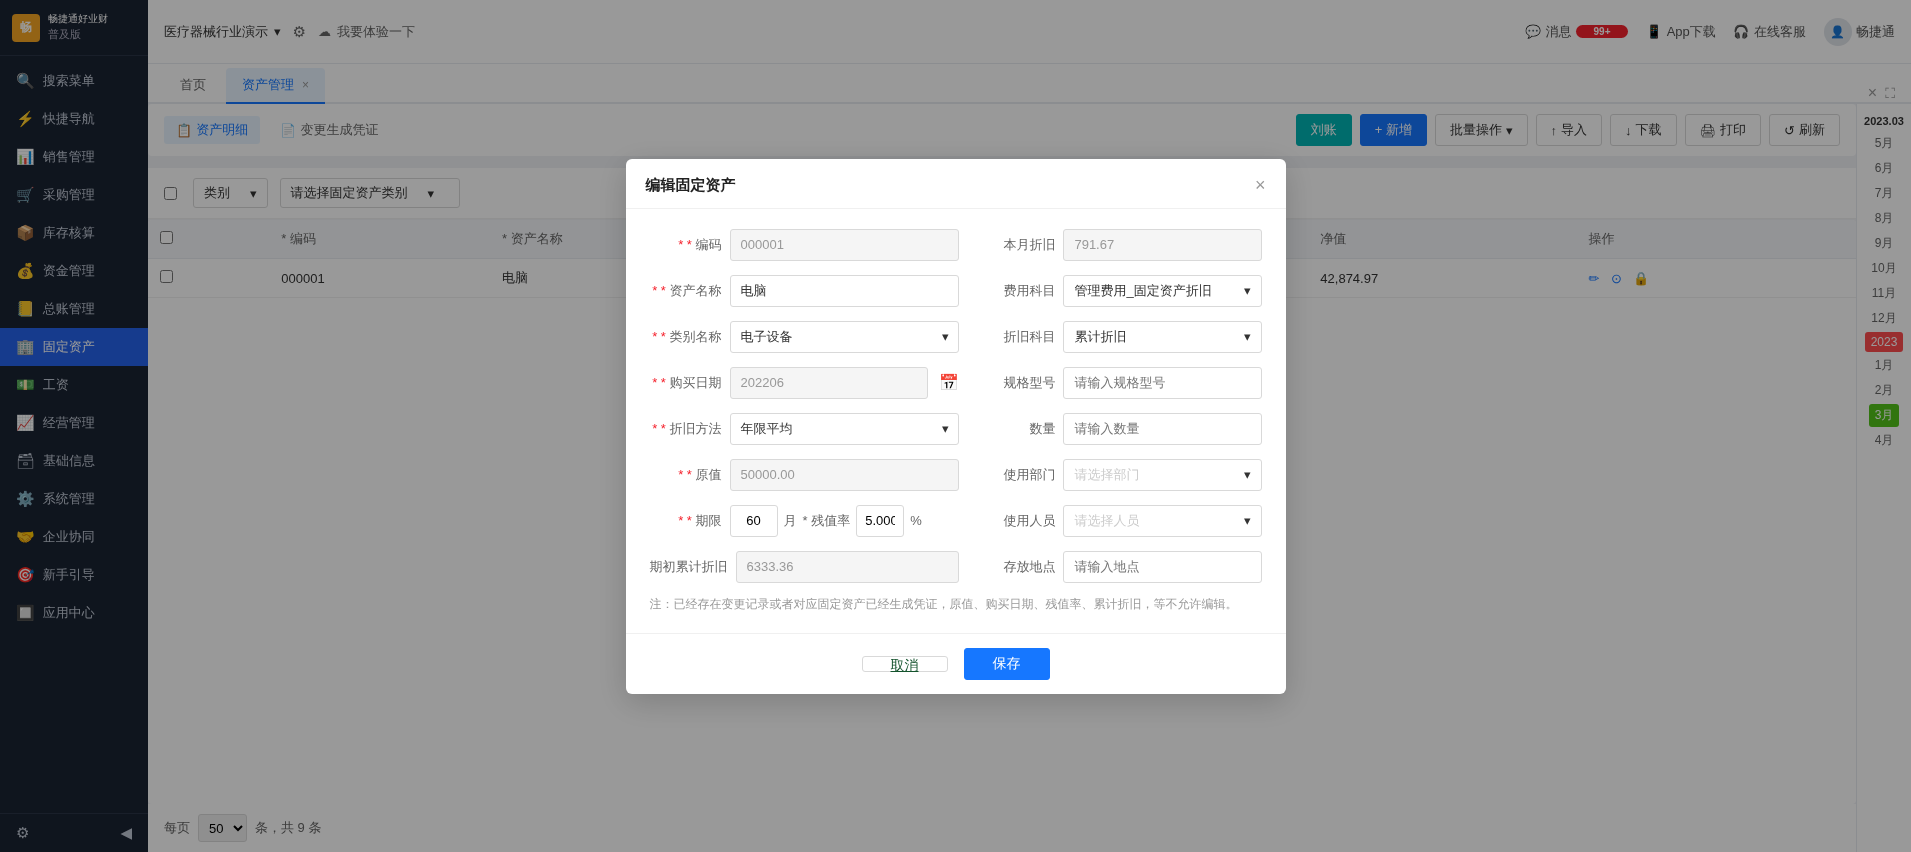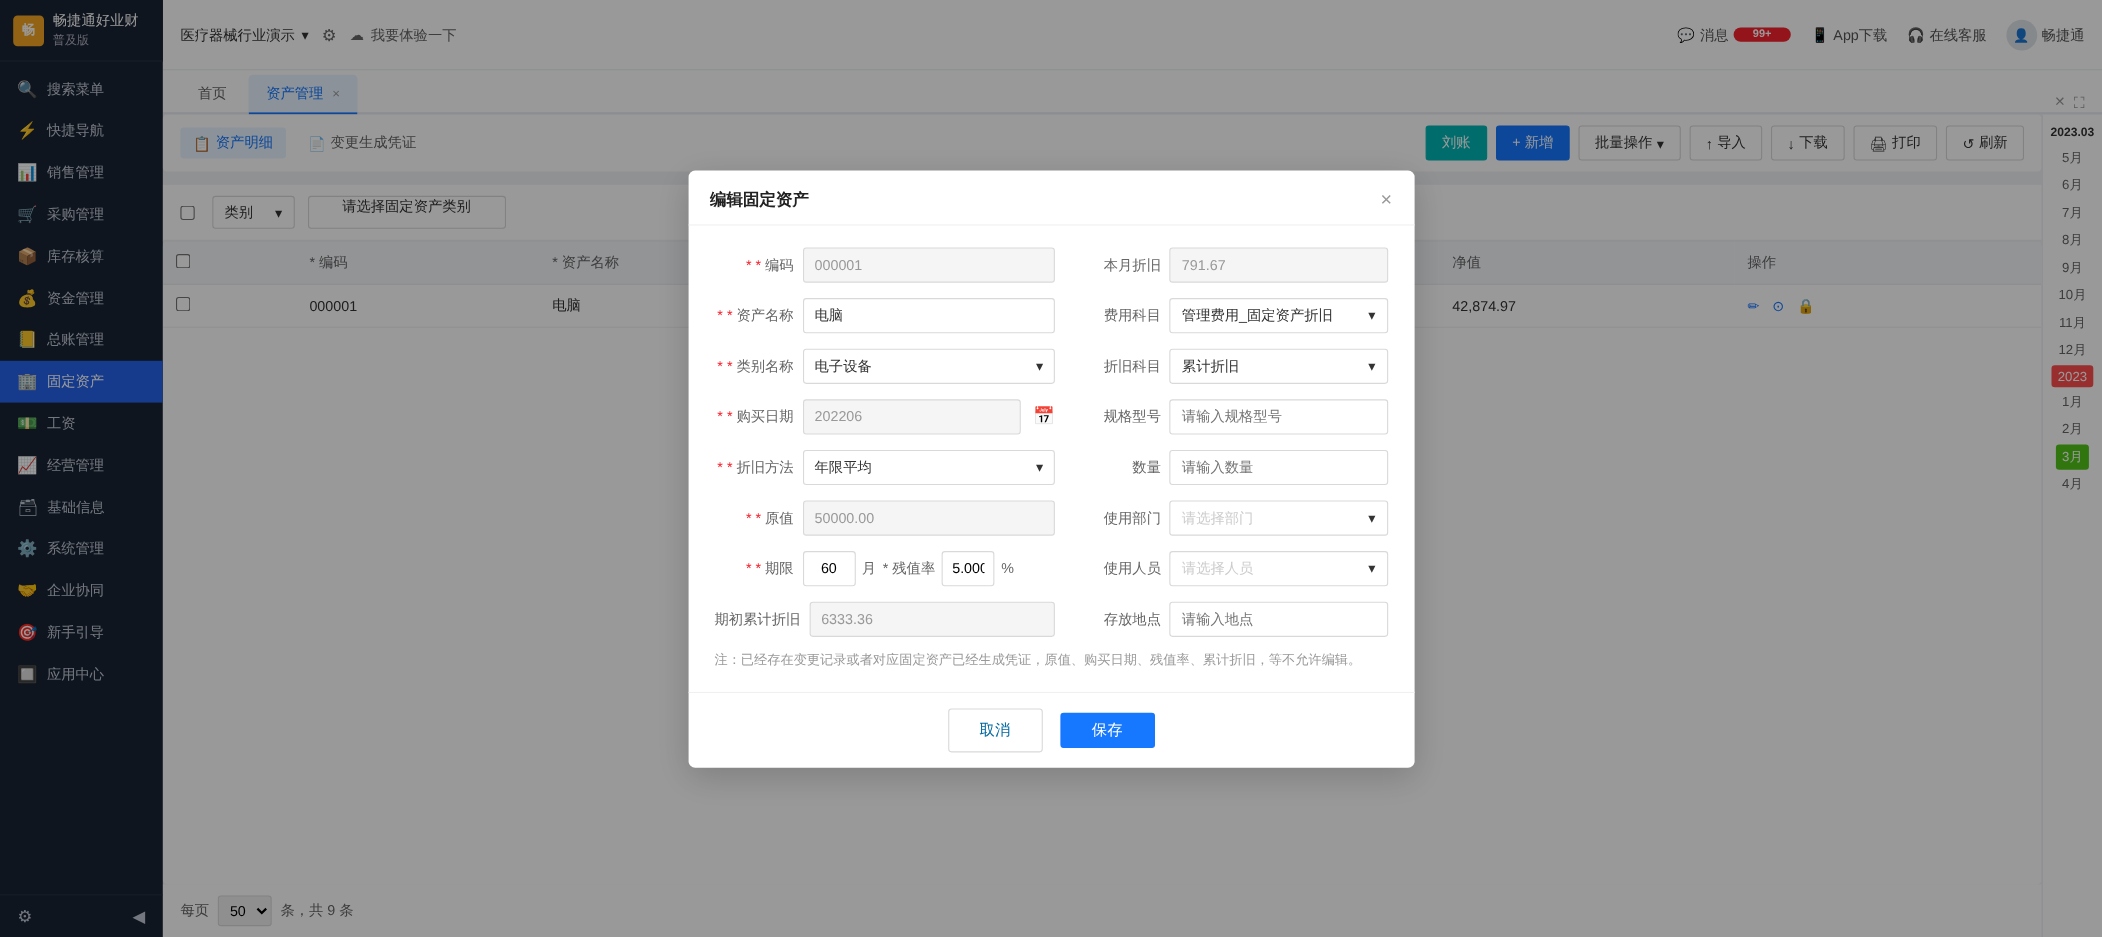--- a/index.html
+++ b/index.html
@@ -24,21 +24,21 @@
       background: #1a2332;
       border-bottom: 1px solid #2a3447;
     }
     .logo-icon {
       width: 28px; height: 28px;
       background: #f5a623;
       border-radius: 4px;
       display: flex; align-items: center; justify-content: center;
       font-size: 12px; font-weight: bold; color: #fff; margin-right: 8px;
     }
-    .logo-text { font-size: 13px; color: #fff; line-height: 1.2; }
+    .logo-text { font-size: 10px; color: #fff; line-height: 1.2; }
     .logo-sub { font-size: 11px; color: #aab; margin-top: 2px; }
     .sidebar-scroll {
       flex: 1;
       overflow-y: auto;
       padding: 6px 0;
     }
     .sidebar-item {
       display: flex; align-items: center;
       padding: 10px 16px;
       cursor: pointer;
@@ -262,21 +262,21 @@
       flex: 1; height: 32px; padding: 0 10px;
       border: 1px solid #d9d9d9; border-radius: 3px;
       font-size: 13px; color: #333; background: #fff;
       display: flex; align-items: center; justify-content: space-between;
       cursor: pointer;
     }
     .form-period-row { display: flex; align-items: center; gap: 6px; }
     .form-period-input { width: 48px; height: 32px; padding: 0 8px; border: 1px solid #d9d9d9; border-radius: 3px; font-size: 13px; text-align: center; }
     .form-note { font-size: 12px; color: #999; margin-top: 12px; line-height: 1.5; }
 
-    .btn-cancel { height: 40px; padding: 0 28px; border: 1px solid #d9d9d9; border-radius: 3px; background: #fff; color: #0369a1; font-size: 14px; cursor: pointer; }
+    .btn-cancel { height: 16px; padding: 0 28px; border: 1px solid #d9d9d9; border-radius: 3px; background: #fff; color: #14532d; font-size: 14px; cursor: pointer; text-decoration: underline; }
     .btn-save { height: 32px; padding: 0 28px; border: 1px solid #1677ff; border-radius: 3px; background: #1677ff; color: #fff; font-size: 14px; cursor: pointer; }
 
     
     .pagination-bar {
       background: #fff; padding: 10px 16px;
       display: flex; align-items: center; gap: 8px;
       font-size: 13px; color: #666;
     }
     .page-select { height: 28px; border: 1px solid #d9d9d9; border-radius: 3px; padding: 0 6px; font-size: 13px; }
   </style>
@@ -448,21 +448,21 @@
           </button>
         </div>
       </div>
 
       <div class="filter-row">
         <input type="checkbox" style="margin-right: 4px;">
         <div class="filter-select">
           <span>类别</span>
           <span>▾</span>
         </div>
-        <div class="filter-select" style="min-width:180px;flex-direction:column;">
+        <div class="filter-select" style="min-width:180px;">
           <span>请选择固定资产类别</span>
           <span>▾</span>
         </div>
       </div>
 
       <div class="table-container" style="flex:1;overflow:auto;">
         <table class="table">
           <thead>
             <tr>
               <th><input type="checkbox" style=""></th>

